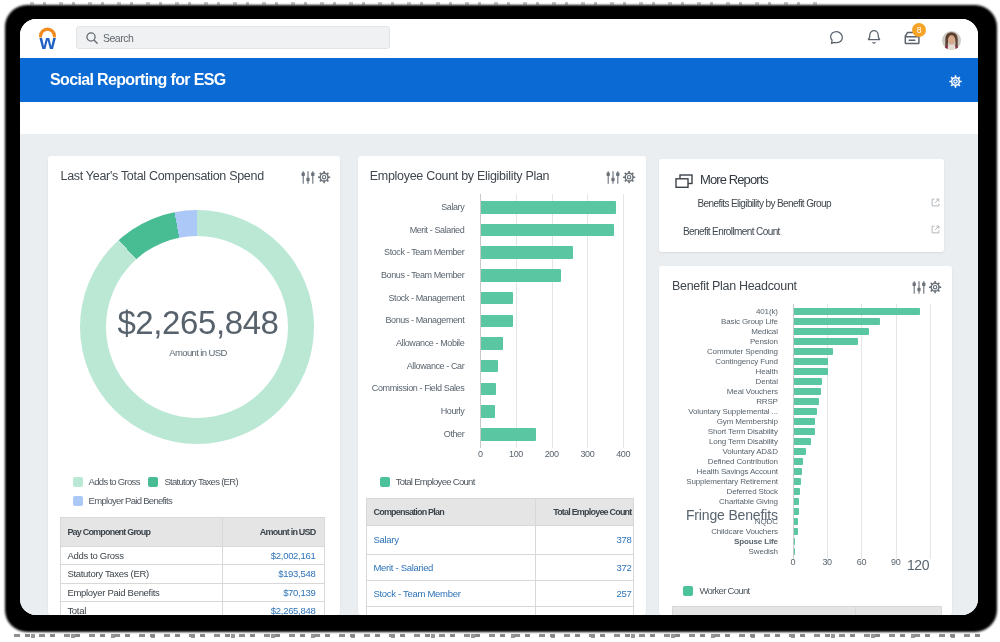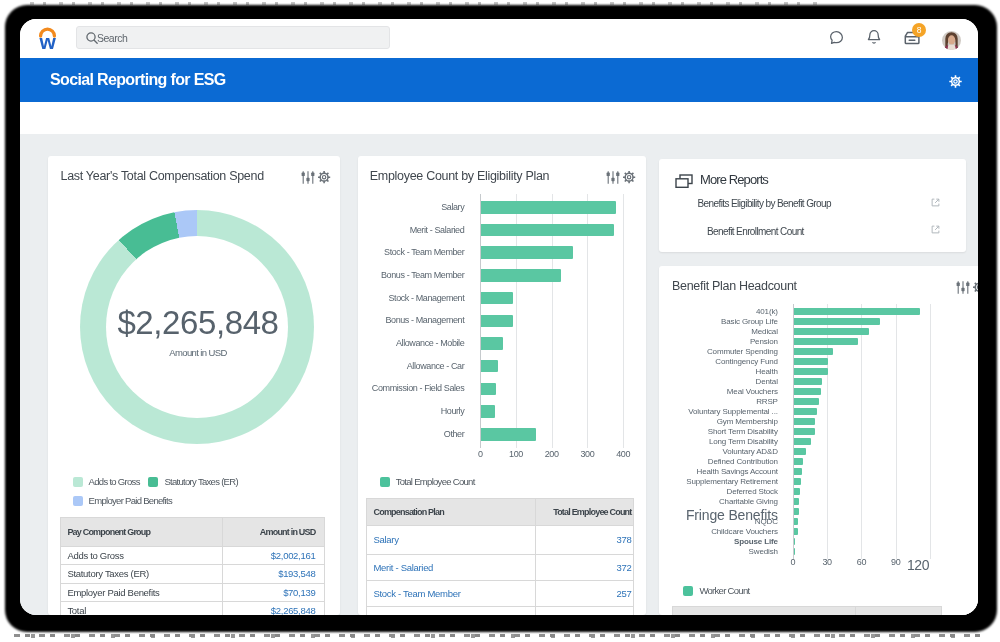--- a/index.html
+++ b/index.html
@@ -4,21 +4,21 @@
 <style>
 * { margin:0; padding:0; box-sizing:border-box; }
 html,body { width:1000px; height:642px; background:#fff; font-family:"Liberation Sans", sans-serif; overflow:hidden; }
 #stage { position:relative; width:1000px; height:642px; background:#fff; }
 #shadow { position:absolute; left:5px; top:5px; width:992px; height:627px; background:#000; border-radius:22px; filter:blur(0.8px); }
 #app { position:absolute; left:20px; top:19px; width:958px; height:596px; background:#fff; border-radius:16px; overflow:hidden; }
 .abs { position:absolute; }
 
 #topbar { position:absolute; left:0; top:0; width:958px; height:39px; background:#fff; }
 #searchbox { position:absolute; left:56px; top:7px; width:314px; height:23px; background:#f0f1f2; border:1px solid #e3e4e6; border-radius:3px; }
-#searchbox .stext { position:absolute; left:20px; top:5px; font-size:10.5px; color:#5f666d; letter-spacing:-0.5px; }
+#searchbox .stext { position:absolute; left:26px; top:5px; font-size:10.5px; color:#5f666d; letter-spacing:-0.5px; }
 
 #bluebar { position:absolute; left:0; top:39px; width:958px; height:44px; background:#0b6ad3; }
 #bluebar h1 { position:absolute; left:30px; top:13px; font-size:16px; font-weight:bold; color:#fff; letter-spacing:-0.65px; }
 
 #tabs { position:absolute; left:0; top:83px; width:958px; height:32px; background:#fff; }
 #tabs .tab { position:absolute; top:10px; font-size:10px; color:#3a4147; letter-spacing:-0.7px; }
 #tabs .active { font-weight:bold; color:#23292e; }
 #tabs .underline { position:absolute; height:3px; background:#0b6ad3; top:30px; border-radius:1px; }
 
 #content { position:absolute; left:0; top:115px; width:958px; height:481px; background:#ebeef0; }
@@ -251,39 +251,39 @@
                 <td class="num blue pr13">257</td>
               </tr>
           <tr style="height:26px;">
                 <td class="blue">Bonus - Team Member</td>
                 <td class="num blue pr13">222</td>
               </tr>
         </tbody>
           </table>
       </div>
 
-      <div class="card" id="card3a" style="left:639px; top:25px; width:307px; height:93px;">
+      <div class="card" id="card3a" style="left:639px; top:25px; width:285px; height:93px;">
         <svg class="abs" style="left:16px; top:15px;" width="18" height="15" viewBox="0 0 18 15">
           <rect x="5" y="1" width="12" height="8.5" fill="none" stroke="#3c444b" stroke-width="1.4"></rect>
           <rect x="1" y="4.8" width="12" height="8.5" fill="#fff" stroke="#3c444b" stroke-width="1.4"></rect>
         </svg>
         <div class="abs" style="left:41px; top:13px; font-size:13px; color:#31383f; letter-spacing:-0.9px;">More Reports</div>
         <div class="abs" style="left:38.5px; top:39px; font-size:10px; color:#3f474e; letter-spacing:-0.6px;">Benefits Eligibility by Benefit Group</div>
-        <div class="abs" style="left:48px; top:66.5px; font-size:10px; color:#3f474e; letter-spacing:-0.6px;">Benefit Enrollment Count</div>
+        <div class="abs" style="left:24px; top:66.5px; font-size:10px; color:#3f474e; letter-spacing:-0.6px;">Benefit Enrollment Count</div>
         <svg class="abs" style="left:272px; top:39px;" width="9" height="9" viewBox="0 0 12 12">
           <path d="M4.5 1.5 H1.5 V10.5 H10.5 V7.5" fill="none" stroke="#b0b6bb" stroke-width="1.3"></path>
           <path d="M7 1.5 H10.5 V5 M10.5 1.5 L5.5 6.5" fill="none" stroke="#b0b6bb" stroke-width="1.3"></path>
         </svg>
         <svg class="abs" style="left:272px; top:66px;" width="9" height="9" viewBox="0 0 12 12">
           <path d="M4.5 1.5 H1.5 V10.5 H10.5 V7.5" fill="none" stroke="#b0b6bb" stroke-width="1.3"></path>
           <path d="M7 1.5 H10.5 V5 M10.5 1.5 L5.5 6.5" fill="none" stroke="#b0b6bb" stroke-width="1.3"></path>
         </svg>
       </div>
 
-      <div class="card" id="card3b" style="left:639px; top:132px; width:337px; height:349px;">
+      <div class="card" id="card3b" style="left:639px; top:132px; width:293px; height:349px;">
         <div class="ctitle" style="left:13px; top:13px;">Benefit Plan Headcount</div>
         <div class="icongrp" id="ic3" style="right:10px; top:14px;"><svg width="30" height="15" viewBox="0 0 30 15">
               <g stroke="#6a7178" fill="#6a7178">
                 <line x1="2.2" y1="1.2" x2="2.2" y2="13.8" stroke-width="1.1"></line>
                 <rect x="0.6" y="2.6" width="3.2" height="3.4" rx="0.6" stroke="none"></rect>
                 <line x1="7" y1="1.2" x2="7" y2="13.8" stroke-width="1.1"></line>
                 <rect x="5.4" y="7.8" width="3.2" height="3.4" rx="0.6" stroke="none"></rect>
                 <line x1="11.8" y1="1.2" x2="11.8" y2="13.8" stroke-width="1.1"></line>
                 <rect x="10.2" y="2.6" width="3.2" height="3.4" rx="0.6" stroke="none"></rect>
               </g>

